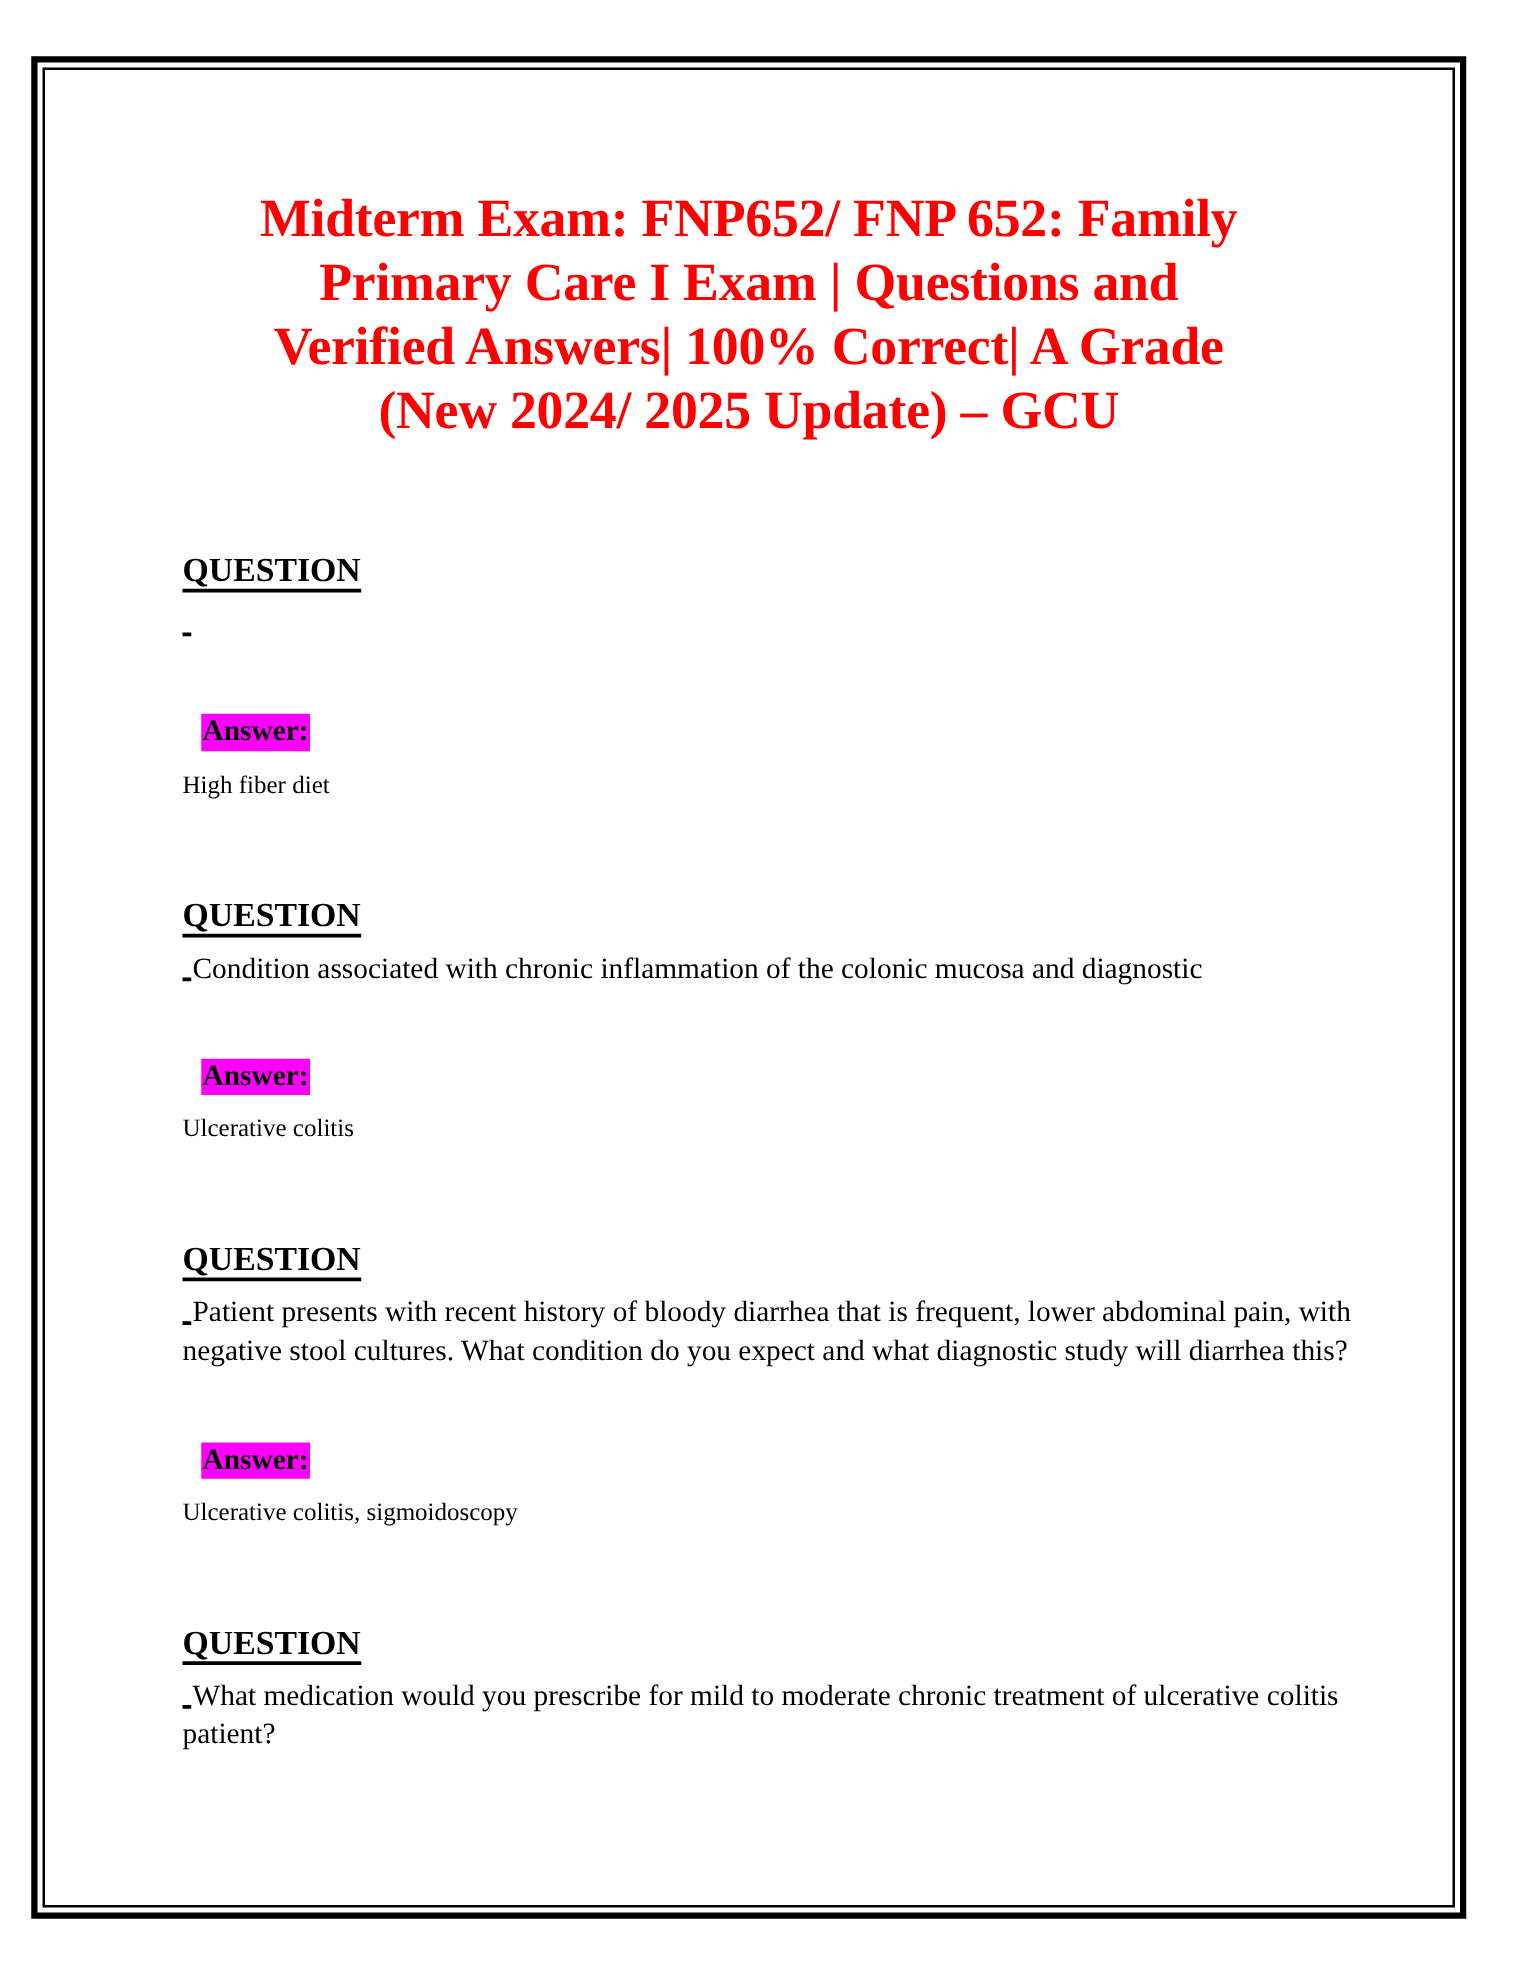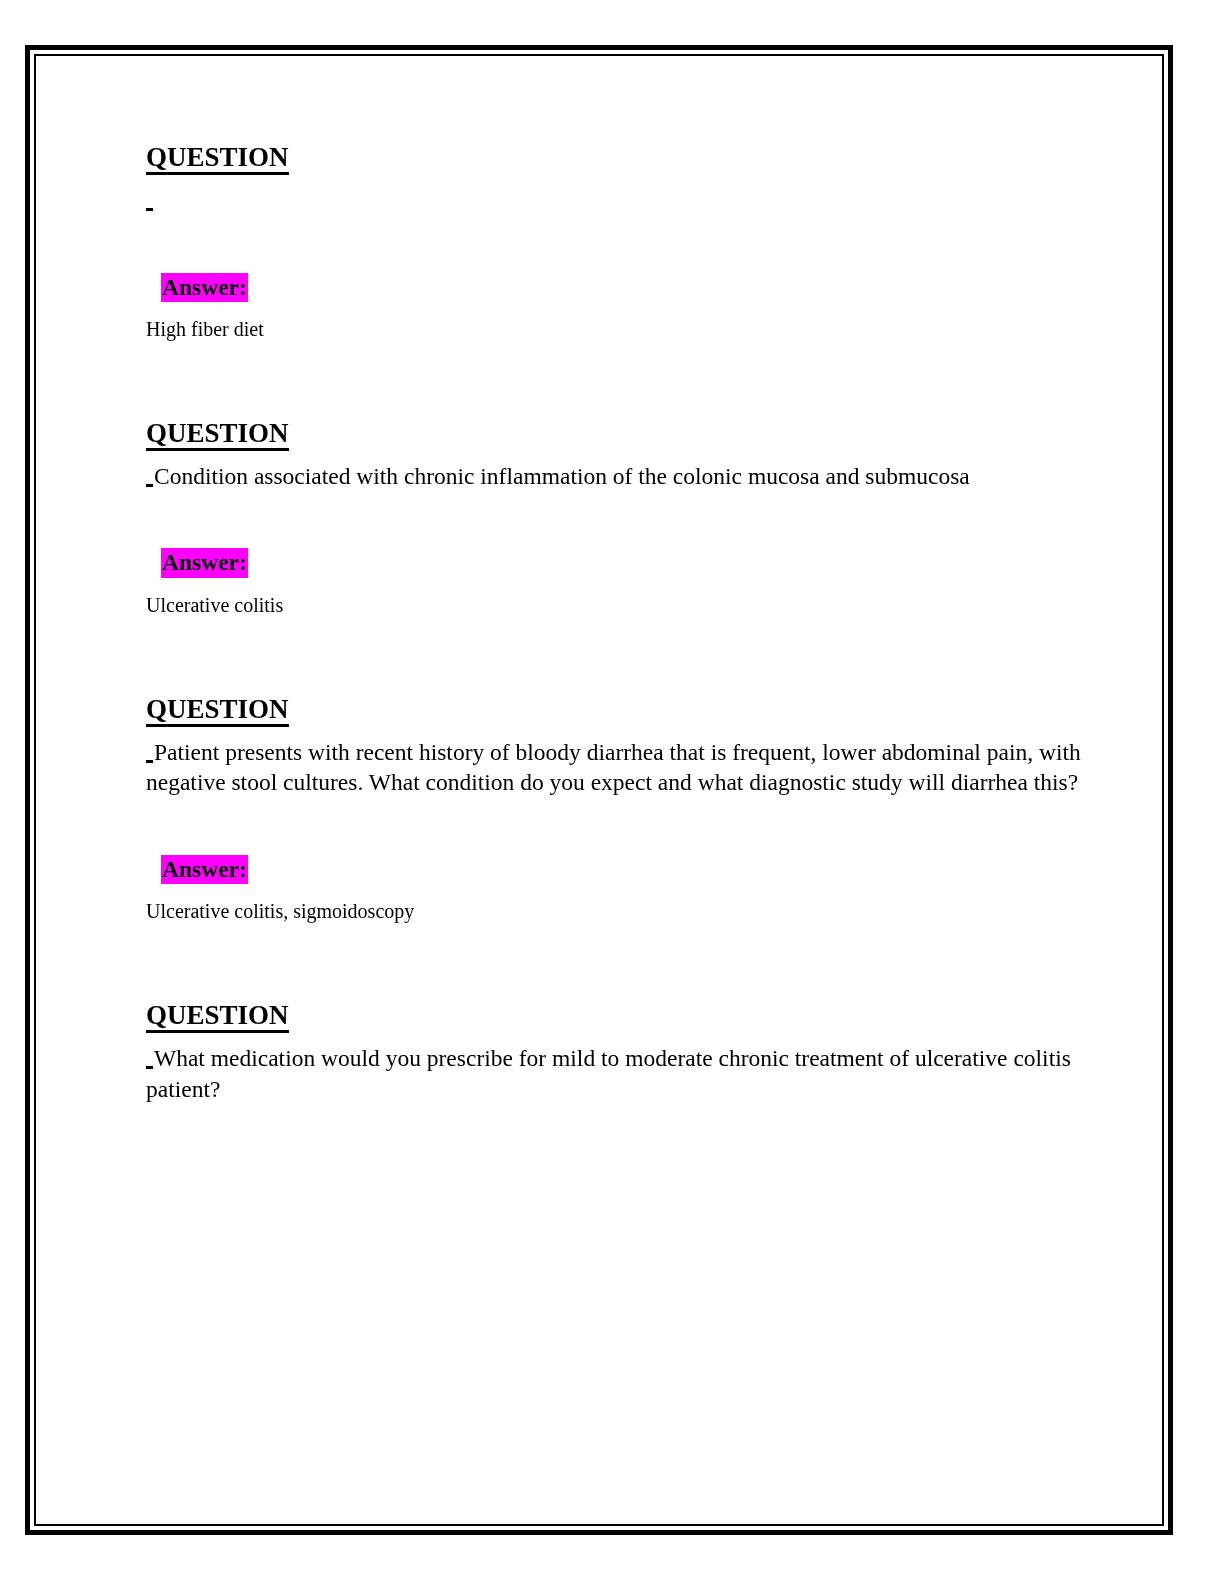--- a/index.html
+++ b/index.html
@@ -122,40 +122,44 @@
   .gap-q-to-ans { height: 42px; }
   .gap-block    { height: 78px; }
 </style>
 </head>
 <body>
 
 <div class="page-frame">
   <div class="page-frame-inner">
     <div class="content">
 
+      <h1 class="doc-title">Midterm Exam: FNP652/ FNP 652: Family
+Primary Care I Exam | Questions and
+Verified Answers| 100% Correct| A Grade
+(New 2024/ 2025 Update) – GCU</h1>
 
       <div class="qa-list">
 
         <div class="qa-block">
           <div class="q-heading-wrap">
             <span class="q-heading">QUESTION</span>
           </div>
           <p class="q-text"><span class="lead-mark"></span></p>
           <div class="gap-q-to-ans"></div>
           <p class="answer-label-wrap"><span class="answer-label">Answer:</span></p>
           <p class="answer-text">High fiber diet</p>
         </div>
 
         <div class="gap-block"></div>
 
         <div class="qa-block">
           <div class="q-heading-wrap">
             <span class="q-heading">QUESTION</span>
           </div>
-          <p class="q-text"><span class="lead-mark"></span><span>Condition associated with chronic inflammation of the colonic mucosa and submucosa</span></p>
+          <p class="q-text"><span class="lead-mark"></span><span>Condition associated with chronic inflammation of the colonic mucosa and diagnostic</span></p>
           <div class="gap-q-to-ans"></div>
           <p class="answer-label-wrap"><span class="answer-label">Answer:</span></p>
           <p class="answer-text">Ulcerative colitis</p>
         </div>
 
         <div class="gap-block"></div>
 
         <div class="qa-block">
           <div class="q-heading-wrap">
             <span class="q-heading">QUESTION</span>

